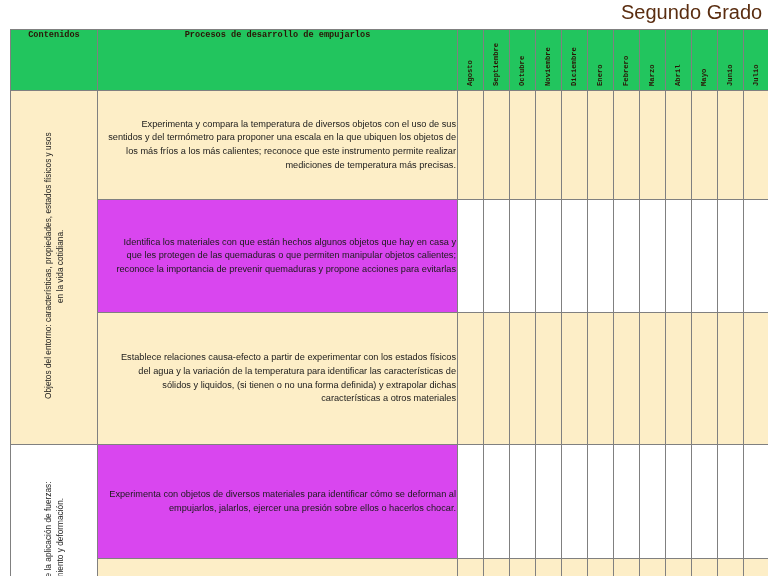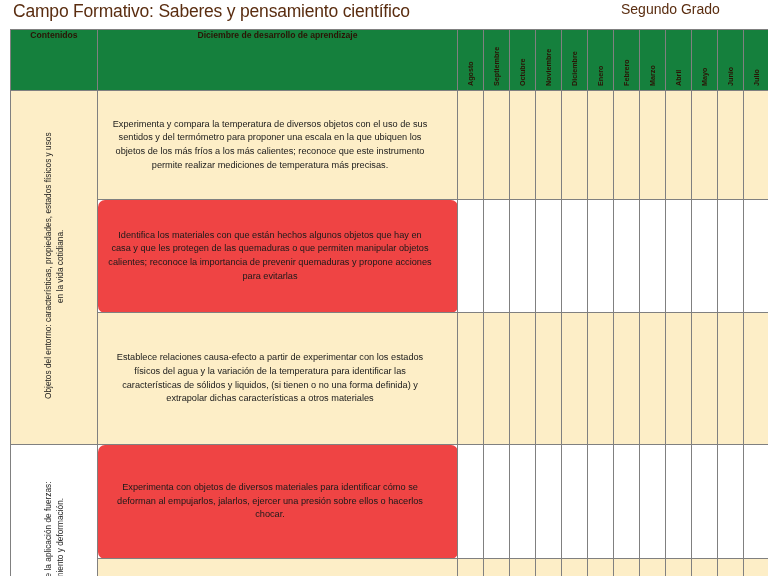--- a/index.html
+++ b/index.html
@@ -46,21 +46,21 @@
     top: 1px;
     font-size: 17.5px;
     color: #5a2d10;
     white-space: nowrap;
     margin-top: 40px;
   }
   .title-grado {
     position: absolute;
     left: 621px;
     top: 1px;
-    font-size: 14px;
+    font-size: 20px;
     color: #5a2d10;
     white-space: nowrap;
   }
 
   
   .grid {
     position: absolute;
     left: 10px;
     top: 29px;
     width: 746px;
@@ -68,28 +68,29 @@
     table-layout: fixed;
   }
   .grid td, .grid th {
     border: 1px solid #808080;
     padding: 0;
     vertical-align: top;
   }
 
   
   thead th {
-    background: #15803d;
+    background: #22c55e;
     border: 1px solid #6b3008;
     color: #2b1405;
     font-size: 8.6px;
     font-weight: bold;
     height: 60px;
     text-align: center;
     vertical-align: middle;
+    font-family: Liberation Mono, monospace;
   }
   th.col-contenidos { width: 86px; }
   th.col-procesos { width: 359px; }
   th.col-month {
     width: 25px;
     padding: 0;
   }
   .month-rot {
     display: block;
     writing-mode: vertical-rl;
@@ -122,58 +123,57 @@
     color: #1a1a1a;
     line-height: 12px;
     text-align: center;
     max-height: 278px;
     white-space: normal;
   }
   .contenido-rot.short { max-height: 168px; }
 
   td.proceso {
     background: #fdeec7;
-    padding: 9px 25px 9px 10px;
+    padding: 9px 1px 9px 10px;
     font-size: 9.2px;
     line-height: 13.6px;
     color: #1a1a1a;
     vertical-align: middle;
-    text-align: center;
-  }
-  td.proceso.white { background: #ef4444; border-radius: 7px; }
+    text-align: right;
+  }
+  td.proceso.white { background: #d946ef; }
 
   td.mcell {
     background: #fdeec7;
     border: 1px solid #808080;
   }
   td.mcell.white { background: #ffffff; }
 
   
   tr.r0 td { height: 90px; }
   tr.r1 td { height: 94px; }
   tr.r2 td { height: 113px; }
   tr.r3 td { height: 95px; margin-top: 20px; }
   tr.r4 td { height: 76px; }
 </style>
 </head>
 <body>
 
 <div class="page">
 
   <div class="titlebar">
-    <div class="title-main">Campo Formativo: Saberes y pensamiento científico</div>
     <div class="title-fase">Fase 3</div>
     <div class="title-grado">Segundo Grado</div>
   </div>
 
   <table class="grid">
     <thead>
       <tr>
         <th class="col-contenidos">Contenidos</th>
-        <th class="col-procesos">Diciembre de desarrollo de aprendizaje</th>
+        <th class="col-procesos">Procesos de desarrollo de empujarlos</th>
         <th class="col-month">
             <span class="month-rot">Agosto</span>
           </th>
         <th class="col-month">
             <span class="month-rot">Septiembre</span>
           </th>
         <th class="col-month">
             <span class="month-rot">Octubre</span>
           </th>
         <th class="col-month">

